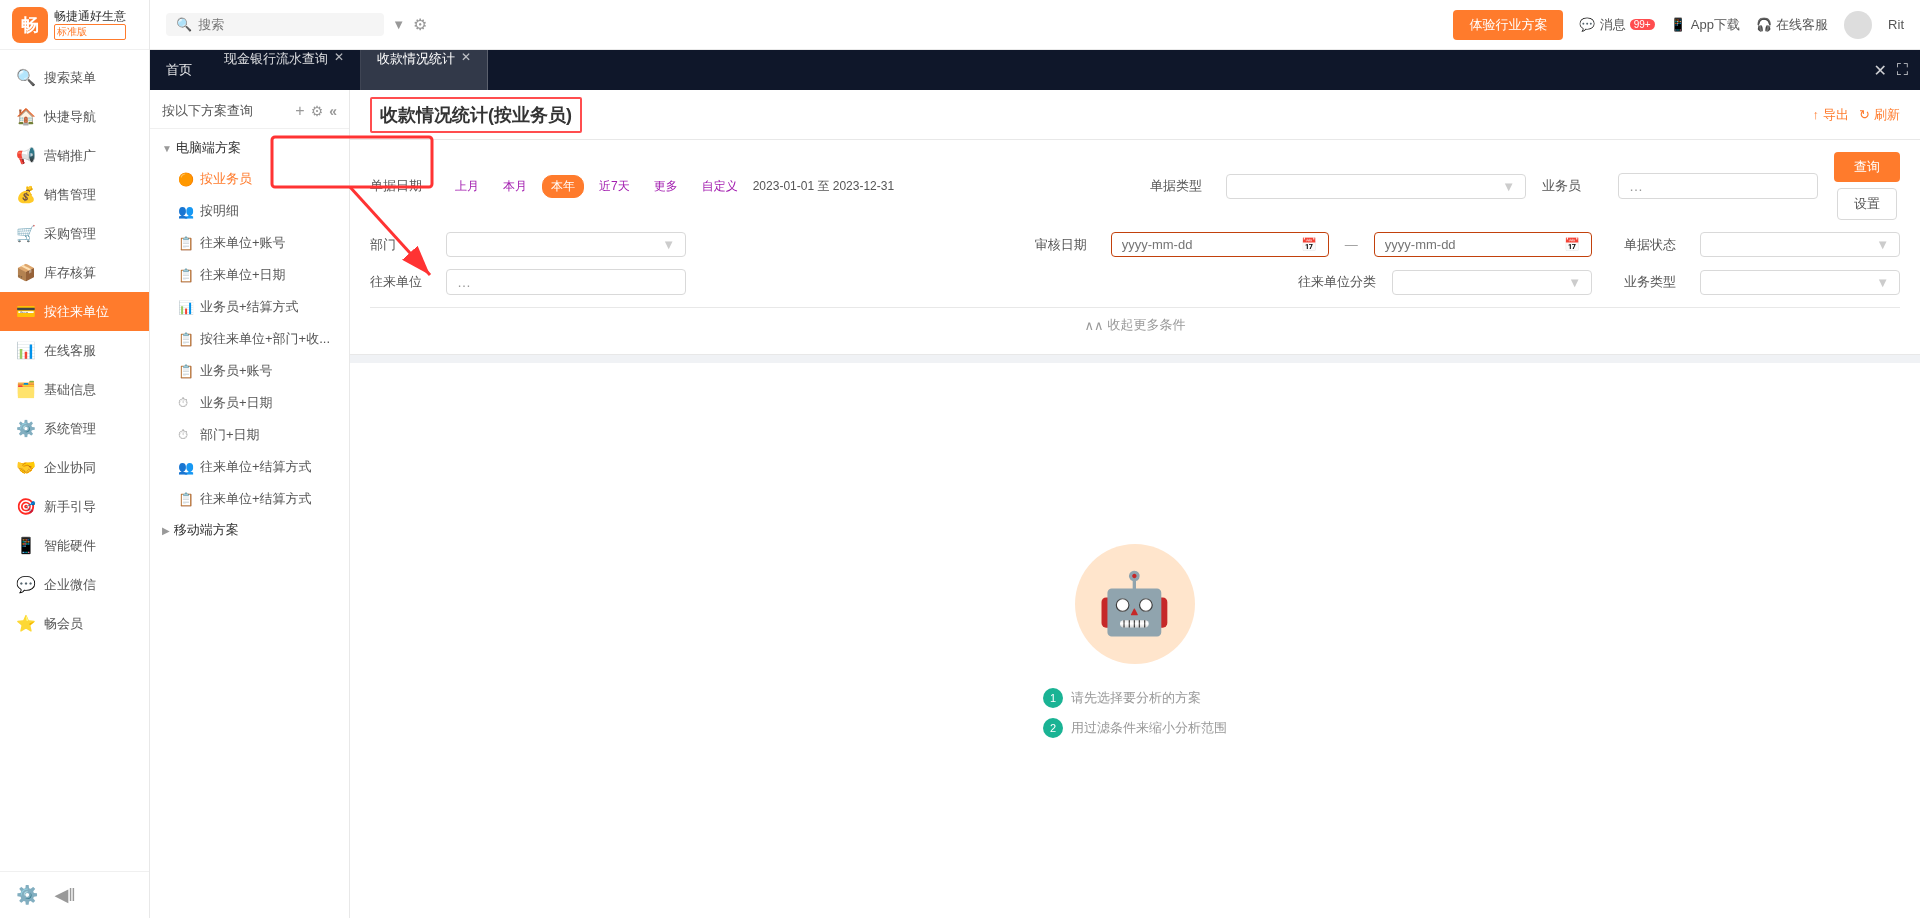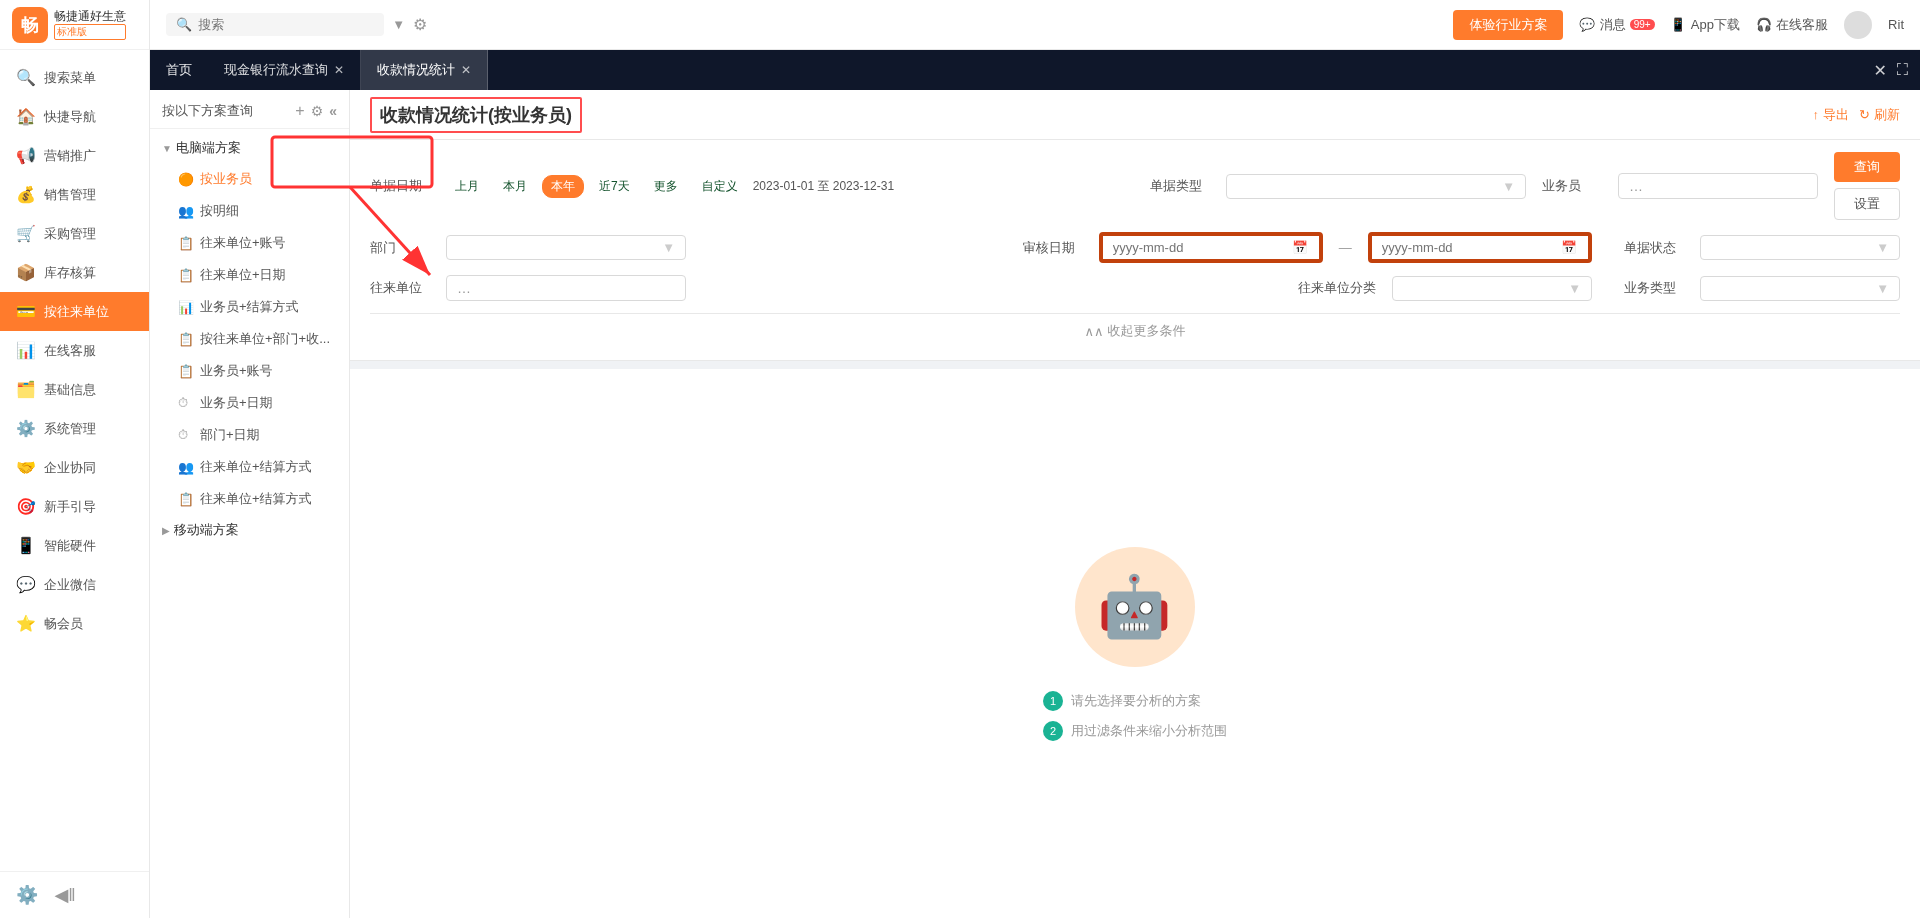--- a/index.html
+++ b/index.html
@@ -57,21 +57,21 @@
     .topbar-icon-btn { display: flex; align-items: center; gap: 4px; color: #555; font-size: 13px; cursor: pointer; }
     .badge { background: #ff4d4f; color: #fff; border-radius: 10px; font-size: 10px; padding: 0 4px; min-width: 16px; text-align: center; }
     .user-avatar { width: 28px; height: 28px; background: #ddd; border-radius: 50%; }
 
     
     .tabbar {
       height: 40px; background: #0f172a; display: flex; align-items: stretch;
       padding: 0 0; gap: 0;
     }
     .tab-item {
-      display: flex; align-items: center; padding: 0 16px; color: rgba(255,255,255,0.85);
+      display: flex; padding: 0 16px; color: rgba(255,255,255,0.85);
       font-size: 13px; cursor: pointer; gap: 6px; border-right: 1px solid rgba(255,255,255,0.2);
     }
     .tab-item.active { background: rgba(255,255,255,0.15); color: #fff; font-weight: 500; }
     .tab-item .tab-close { font-size: 12px; color: rgba(255,255,255,0.7); cursor: pointer; }
     .tab-home { padding: 0 16px; display: flex; align-items: center; color: rgba(255,255,255,0.9); cursor: pointer; font-size: 13px; }
     .tabbar-right { margin-left: auto; display: flex; align-items: center; padding: 0 12px; gap: 10px; }
     .tabbar-right-btn { color: rgba(255,255,255,0.8); font-size: 16px; cursor: pointer; }
 
     
     .content-area { flex: 1; display: flex; overflow: hidden; }
@@ -123,45 +123,45 @@
     
     .filter-area {
       background: #fff; padding: 12px 20px; border-bottom: 1px solid #e8e8e8;
     }
     .filter-row { display: flex; align-items: center; gap: 16px; margin-bottom: 12px; }
     .filter-row:last-child { margin-bottom: 0; }
     .filter-label { color: #555; font-size: 13px; min-width: 60px; white-space: nowrap; }
     .filter-date-group { display: flex; align-items: center; gap: 6px; }
     .date-shortcut {
       padding: 2px 8px; border-radius: 3px; font-size: 12px; cursor: pointer;
-      color: #14532d; border: 1px solid transparent;
+      color: #a21caf; border: 1px solid transparent;
     }
     .date-shortcut.active { background: #ff7b2c; color: #fff; border-color: #ff7b2c; border-radius: 10px; }
     .date-range { font-size: 12px; color: #555; }
     .filter-select {
       display: flex; align-items: center; gap: 4px; border: 1px solid #d9d9d9; border-radius: 4px;
       padding: 4px 10px; min-width: 200px; cursor: pointer; background: #fff; color: #999; font-size: 13px;
     }
     .filter-select-wide { min-width: 300px; }
     .filter-select-arrow { color: #ccc; margin-left: auto; }
     .filter-input {
-      display: flex; align-items: center; gap: 4px; border: 4px solid #c2410c; border-radius: 4px;
+      display: flex; align-items: center; gap: 4px; border: 1px solid #c2410c; border-radius: 4px;
       padding: 4px 10px; min-width: 160px; background: #fff;
     }
     .filter-input input { border: none; outline: none; font-size: 13px; color: #999; background: transparent; width: 100%; }
     .date-dash { color: #999; }
     .collapse-btn {
       display: flex; align-items: center; gap: 4px; justify-content: center;
       padding: 8px; color: #999; font-size: 13px; cursor: pointer; background: #fff;
       border-top: 1px solid #e8e8e8;
     }
 
     
     .query-actions {
-      display: flex; flex-direction: column; gap: 6px; justify-content: flex-start; padding-top: 0;
+      display: flex; flex-direction: column; gap: 6px; justify-content: flex-start; padding-top: 0; align-items: center;
     }
     .btn-query {
       background: #ff7b2c; color: #fff; border: none; border-radius: 4px;
       padding: 6px 20px; font-size: 13px; cursor: pointer;
     }
     .btn-setting {
       background: #fff; color: #555; border: 1px solid #d9d9d9; border-radius: 4px;
       padding: 6px 16px; font-size: 13px; cursor: pointer;
     }
 

